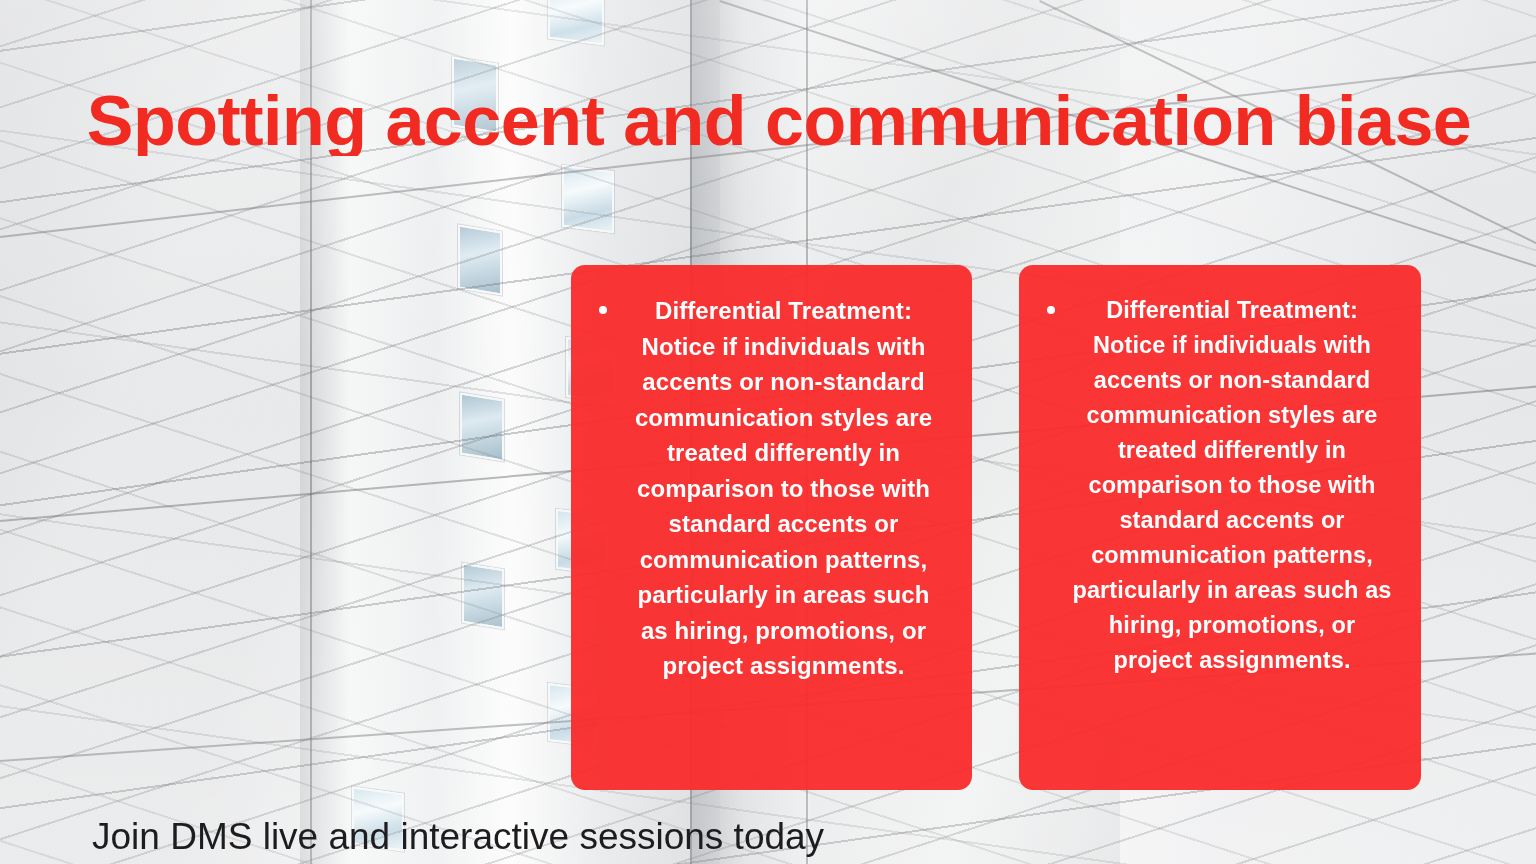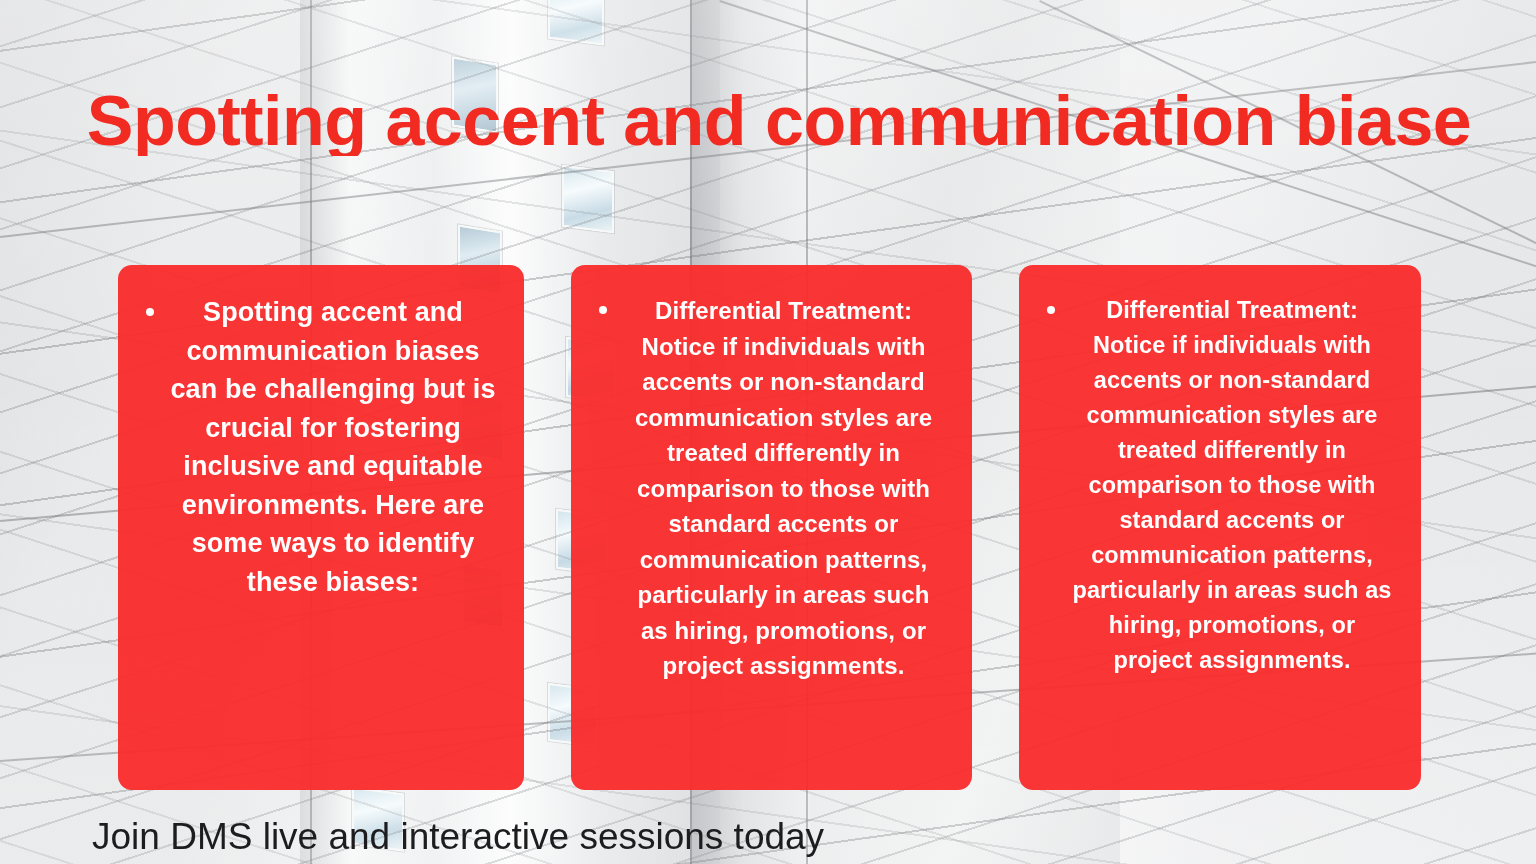--- a/index.html
+++ b/index.html
@@ -247,25 +247,20 @@
     <div class="edge" style="left:690px; top:0; width:2px; height:864px;"></div>
     <div class="edge" style="left:806px; top:0; width:2px; height:864px;"></div>
 
     <div class="bg-haze"></div>
   </div>
 
   <div class="title">Spotting accent and communication biase</div>
 
   <div class="cards">
 
-    <div class="card card-1">
-      <ul>
-        <li>Spotting accent and communication biases can be challenging but is crucial for fostering inclusive and equitable environments. Here are some ways to identify these biases:</li>
-      </ul>
-    </div>
 
     <div class="card card-2">
       <ul>
         <li>Differential Treatment: Notice if individuals with accents or non-standard communication styles are treated differently in comparison to those with standard accents or communication patterns, particularly in areas such as hiring, promotions, or project assignments.</li>
       </ul>
     </div>
 
     <div class="card card-3">
       <ul>
         <li>Differential Treatment: Notice if individuals with accents or non-standard communication styles are treated differently in comparison to those with standard accents or communication patterns, particularly in areas such as hiring, promotions, or project assignments.</li>

